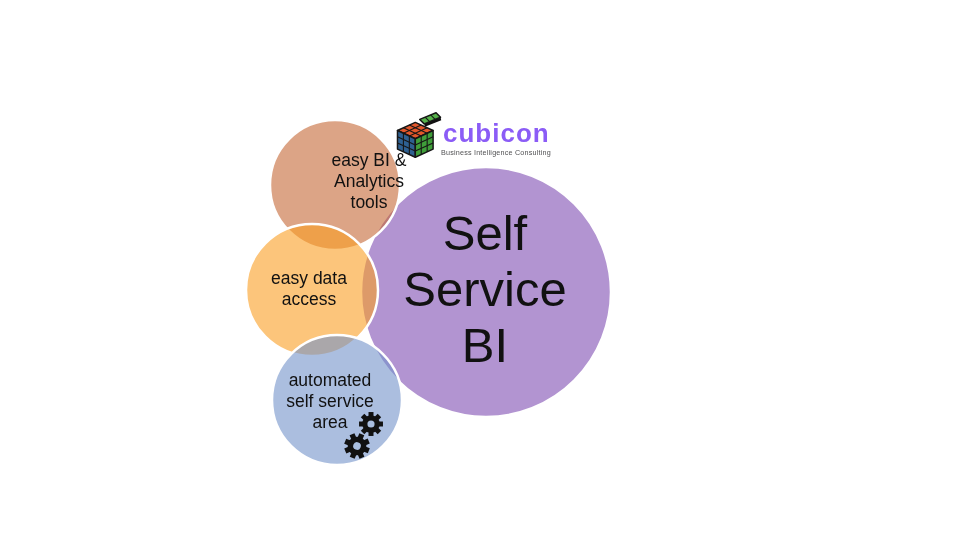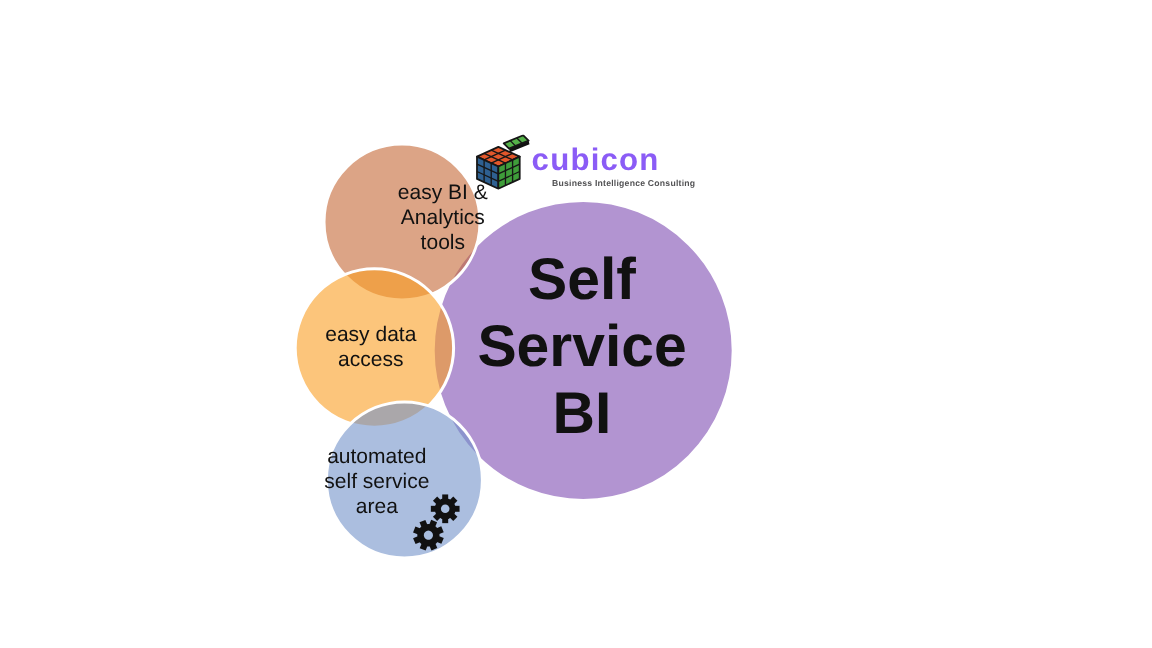--- a/index.html
+++ b/index.html
@@ -6,21 +6,21 @@
   .slide{position:relative;width:960px;height:540px;background:#fff;overflow:hidden;
          font-family:"Liberation Sans","DejaVu Sans",sans-serif;}
   svg{position:absolute;left:0;top:0;}
   .venn-circle{stroke:#ffffff;stroke-width:2.5;fill-opacity:0.6;}
   .label{position:absolute;transform:translate(-50%,-50%);text-align:center;
          white-space:pre-line;color:#111;}
   .label-big{font-size:49px;line-height:56px;letter-spacing:0px;}
   .label-small{font-size:17.5px;line-height:21px;}
   .brand{position:absolute;left:443px;top:118px;font-size:26px;font-weight:bold;
          color:#8b5cf6;letter-spacing:1px;}
-  .tagline{position:absolute;left:460px;top:148px;font-size:7.2px;font-weight:bold;
+  .tagline{position:absolute;left:441px;top:148px;font-size:7.2px;font-weight:normal;
            color:#515153;letter-spacing:0.2px;white-space:nowrap;}
   .grid{stroke:#161616;stroke-width:1.5;}
   .face{stroke:#161616;stroke-width:2;stroke-linejoin:round;}
 </style>
 </head>
 <body>
 
 <div class="slide">
 
   <svg width="960" height="540" viewBox="0 0 960 540">
@@ -52,29 +52,29 @@
         <rect x="-2.7" y="-13" width="5.4" height="7" transform="rotate(180)"></rect>
         <rect x="-2.7" y="-13" width="5.4" height="7" transform="rotate(225)"></rect>
         <rect x="-2.7" y="-13" width="5.4" height="7" transform="rotate(270)"></rect>
         <rect x="-2.7" y="-13" width="5.4" height="7" transform="rotate(315)"></rect>
         <circle r="9.5"></circle>
       </g>
       <circle r="3.9" fill="#a9bedf"></circle>
     </g>
   </svg>
 
-  <div class="label label-big" style="left:485px;top:289px;font-weight:bold;">Self
+  <div class="label label-big" style="left:485px;top:289px;">Self
 Service
 BI</div>
   <div class="label label-small" style="left:336px;top:181px;margin-left:33px;">easy BI &amp;
 Analytics
 tools</div>
   <div class="label label-small" style="left:309px;top:289px;text-align:center;">easy data
 access</div>
-  <div class="label label-small" style="left:314px;top:401px;">automated
+  <div class="label label-small" style="left:330px;top:401px;">automated
 self service
 area</div>
 
   <div>
     <svg width="46" height="46" viewBox="4 0 62 62" style="left:396px;top:112px;">
 
       <polygon points="42,16 64,7 65,11 43,20" fill="#111111"></polygon>
       <polygon class="face" points="36,10 58,1 64,7 42,16" fill="#55b149"></polygon>
       <line class="grid" x1="43.3" y1="7" x2="49.3" y2="13"></line>
       <line class="grid" x1="50.7" y1="4" x2="56.7" y2="10"></line>

